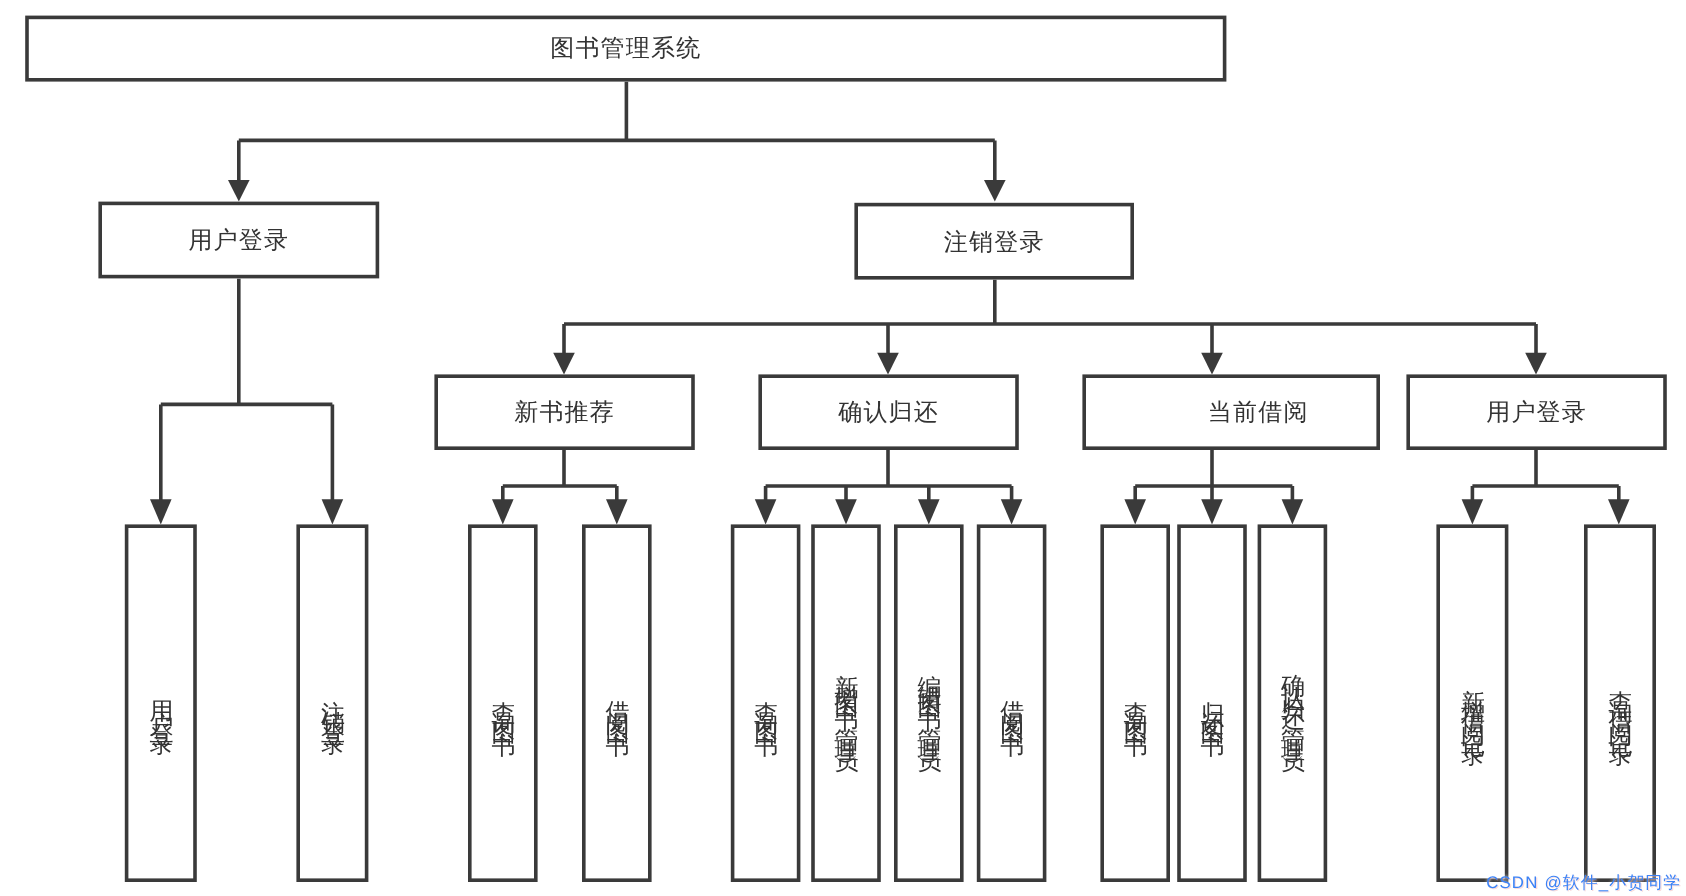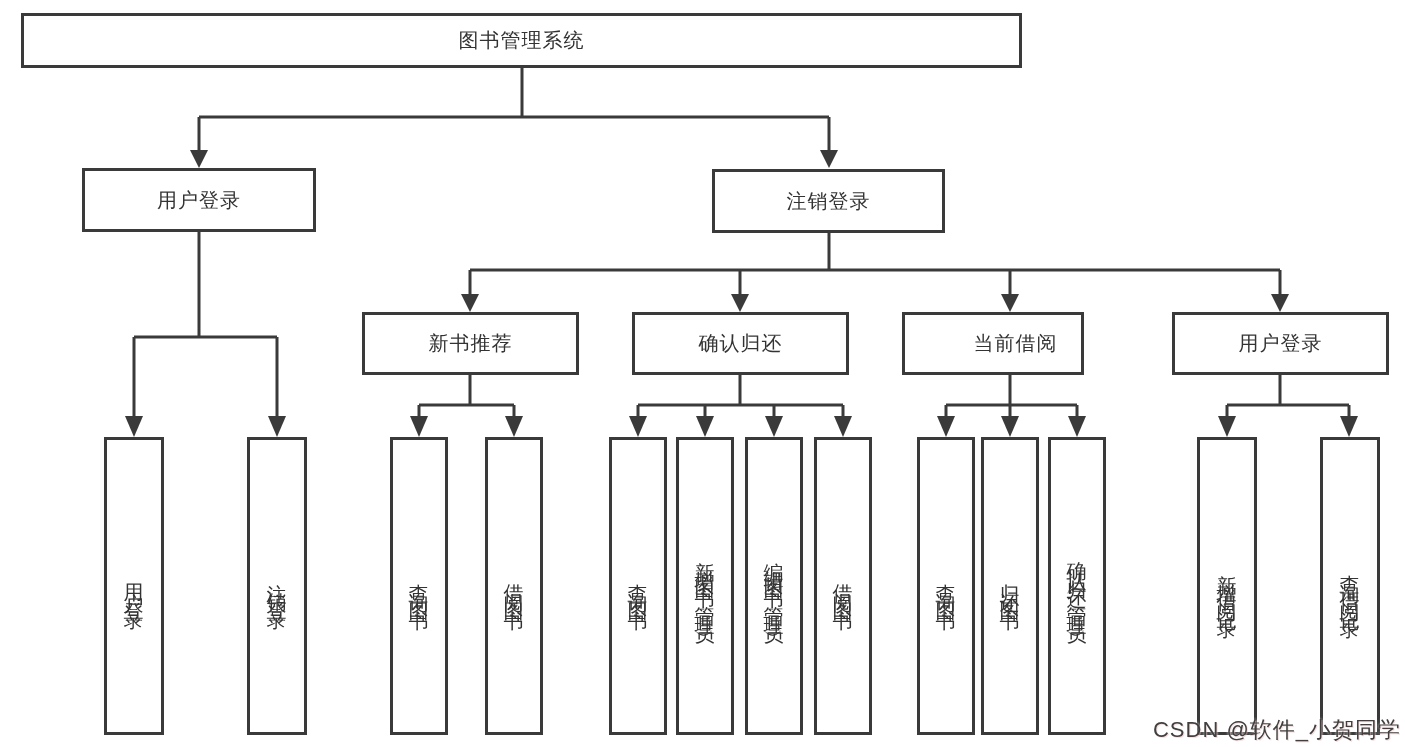--- a/index.html
+++ b/index.html
@@ -24,22 +24,22 @@
   .vnode .vtext {
     writing-mode:vertical-rl;
     text-orientation:mixed;
     letter-spacing:9px;
     line-height:1;
     white-space:nowrap;
   }
   .watermark {
     position:absolute;
     right:4px; bottom:2px;
-    font-size:22px;
-    color:#404040;
+    font-size:14px;
+    color:#3b82f6;
     letter-spacing:1px;
     text-shadow:0 0 3px #ffffff, 1px 1px 0 rgba(235,130,130,0.35);
     white-space:nowrap;
   }
 </style>
 </head>
 <body>
 
 <div class="canvas">
 
@@ -96,21 +96,21 @@
   <div class="node hnode" style="left:712px; top:169px; width:233px; height:64px;">
     <span>注销登录</span>
   </div>
 
   <div class="node hnode" style="left:362px; top:312px; width:217px; height:63px;">
     <span>新书推荐</span>
   </div>
   <div class="node hnode" style="left:632px; top:312px; width:217px; height:63px;">
     <span>确认归还</span>
   </div>
-  <div class="node hnode" style="left:902px; top:312px; width:182px; height:63px;padding-left:45px;">
+  <div class="node hnode" style="left:902px; top:312px; width:248px; height:63px;padding-left:45px;">
     <span>当前借阅</span>
   </div>
   <div class="node hnode" style="left:1172px; top:312px; width:217px; height:63px;">
     <span>用户登录</span>
   </div>
 
   <div class="node vnode" style="left:104px; top:437px; width:60px; height:298px;">
     <span class="vtext">用户登录</span>
   </div>
   <div class="node vnode" style="left:247px; top:437px; width:60px; height:298px;">

